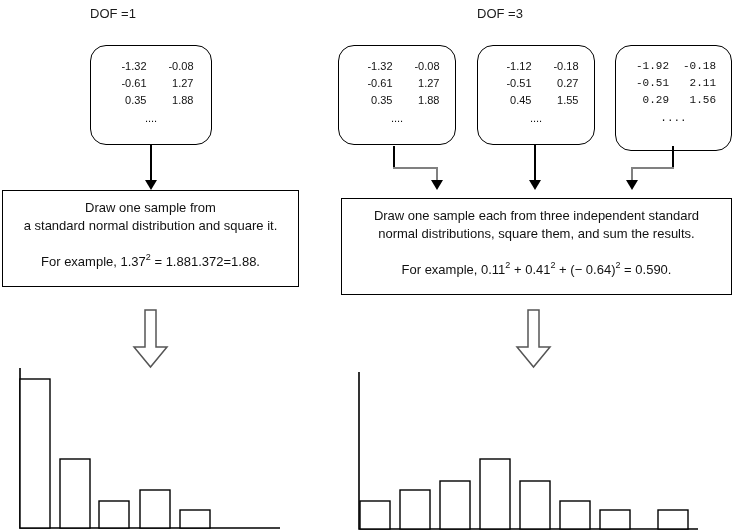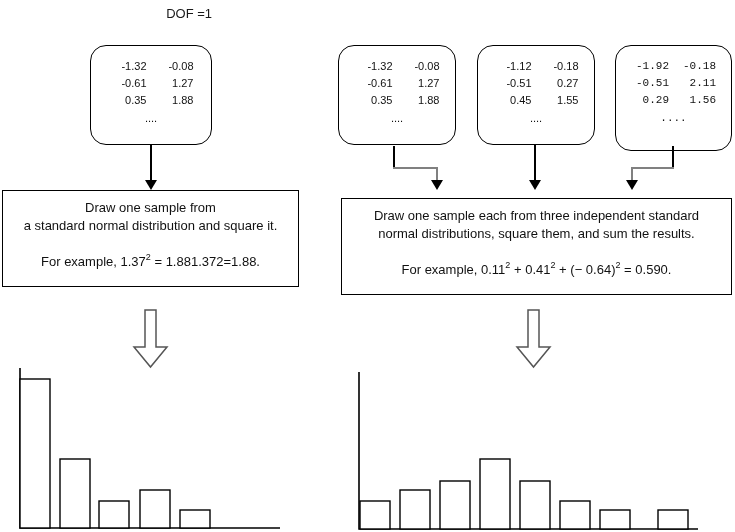--- a/index.html
+++ b/index.html
@@ -1,21 +1,21 @@
 <!DOCTYPE html>
 <html><head>
 <meta charset="utf-8">
 <style>
   html,body{margin:0;padding:0;background:#ffffff;}
   #canvas{
     position:relative;width:735px;height:532px;background:#ffffff;
     font-family:"Liberation Sans", sans-serif;color:#111;overflow:hidden;
   }
   .abs{position:absolute;}
-  .panel-title{font-size:13px;color:#1a1a1a;text-align:right;}
+  .panel-title{font-size:13px;color:#1a1a1a;text-align:left;}
   .sample-box{
     border:1.5px solid #000;border-radius:16px;background:#fff;
     font-size:11px;line-height:17px;text-align:center;box-sizing:border-box;
     padding-top:12px;
   }
   .num-row{display:flex;justify-content:center;gap:9px;}
   .num-row .c1,.num-row .c2{display:inline-block;width:38px;text-align:right;}
   .dots{margin-top:1px;}
   .process-box{
     border:1.5px solid #000;background:#fff;box-sizing:border-box;
@@ -32,20 +32,21 @@
     border-top:10px solid #000;
   }
   svg.overlay{position:absolute;left:0;top:0;pointer-events:none;}
 </style>
 </head>
 <body>
 
 <div id="canvas">
 
   <div class="abs panel-title" style="left:90px;top:6px;width:122px;">DOF =1</div>
+  <div class="abs panel-title" style="left:477px;top:6px;width:118px;">DOF =3</div>
 
   <div class="abs sample-box" style="left:90px;top:45px;width:122px;height:100px;">
     <div class="num-row">
       <span class="c1">-1.32</span>
         <span class="c2">-0.08</span>
     </div>
     <div class="num-row">
       <span class="c1">-0.61</span>
         <span class="c2">1.27</span>
     </div>

